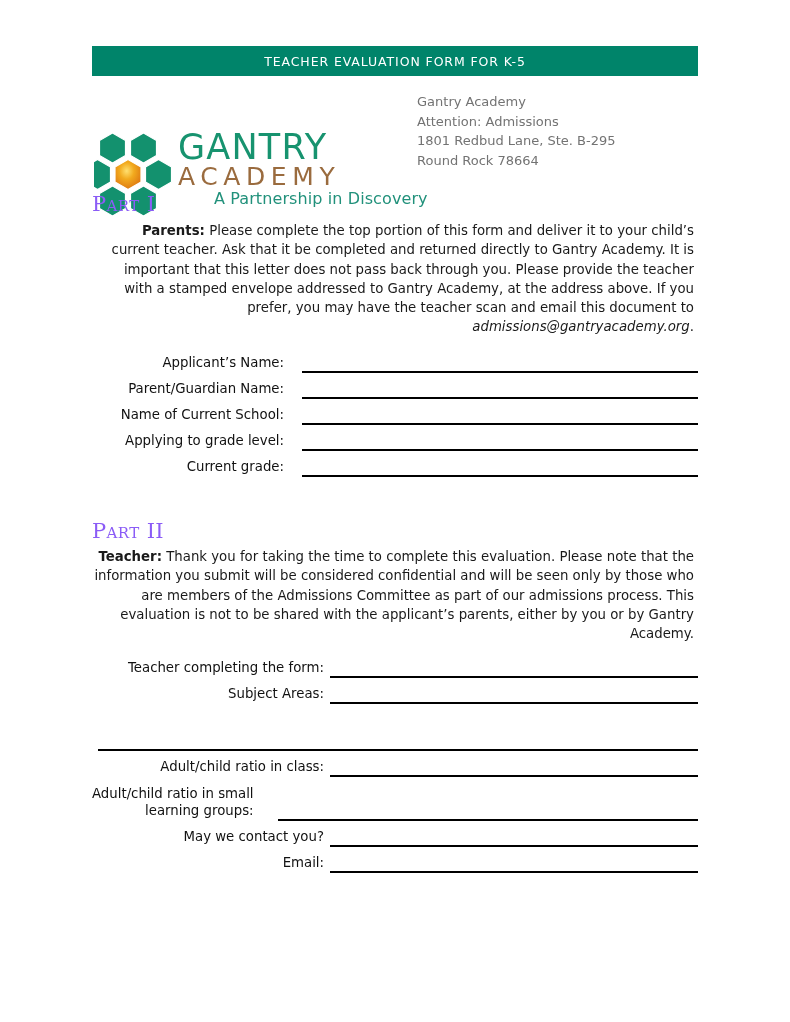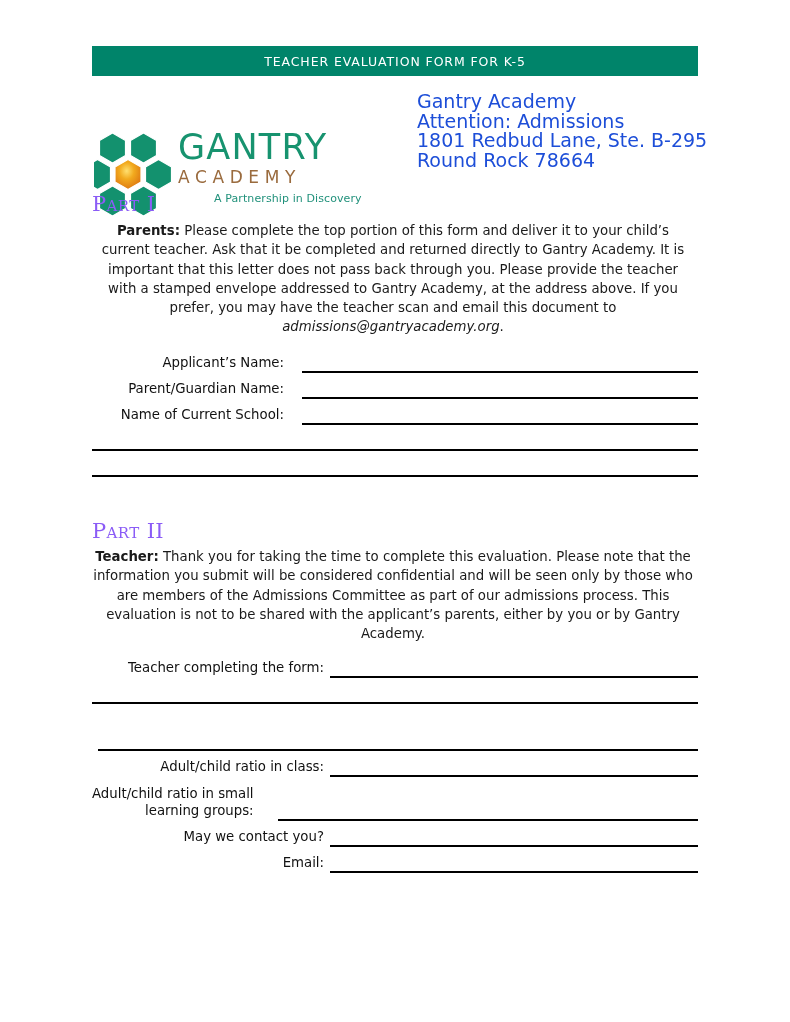--- a/index.html
+++ b/index.html
@@ -72,46 +72,46 @@
   .logo-gantry {
     font-size: 35px;
     line-height: 38px;
     letter-spacing: 1.2px;
     color: #17936F;
     font-family: "DejaVu Sans", sans-serif;
     font-weight: 400;
     white-space: nowrap;
   }
   .logo-academy {
-    font-size: 17px;
+    font-size: 25px;
     line-height: 24px;
     letter-spacing: 5.6px;
     color: #9A6B3E;
     font-weight: 400;
     white-space: nowrap;
     margin-top: -1px;
   }
   .logo-tagline {
-    font-size: 11px;
+    font-size: 16px;
     line-height: 17px;
     color: #21917B;
     letter-spacing: 0.1px;
     white-space: nowrap;
     margin-top: 1px;
     padding-left: 36px;
   }
 
   
   .address-block {
     position: absolute;
     left: 417px;
     top: 92px;
-    font-size: 19px;
+    font-size: 13px;
     line-height: 19.6px;
-    color: #1d4ed8;
+    color: #737373;
   }
   .address-line { white-space: nowrap; }
 
   
   .part-heading {
     position: absolute;
     color: #8b5cf6;
     font-size: 21px;
     line-height: 24px;
     font-variant: small-caps;
@@ -121,21 +121,21 @@
   }
 
   
   .body-para {
     position: absolute;
     left: 92px;
     width: 602px;
     font-size: 13.3px;
     line-height: 19.3px;
     color: #1a1a1a;
-    text-align: center;
+    text-align: right;
   }
   .body-para b { font-weight: bold; }
   .body-para i { font-style: italic; }
 
   
   .form-section {
     position: absolute;
     left: 92px;
     width: 606px;
   }
@@ -238,41 +238,44 @@
     </div>
     <div class="form-row p1-row">
       <span class="form-label">Parent/Guardian Name:</span>
       <span class="form-rule"></span>
     </div>
     <div class="form-row p1-row">
       <span class="form-label">Name of Current School:</span>
       <span class="form-rule"></span>
     </div>
     <div class="form-row p1-row">
-      <span class="form-rule"></span>
-    </div>
-    <div class="form-row p1-row">
+      <span class="form-label">Applying to grade level:</span>
+      <span class="form-rule"></span>
+    </div>
+    <div class="form-row p1-row">
+      <span class="form-label">Current grade:</span>
       <span class="form-rule"></span>
     </div>
   </div>
 
   <div class="part-heading" style="left:92px; top:519px;">
     <span>Part II</span>
   </div>
 
   <div class="body-para" style="top:547px;">
     <b>Teacher:</b><span> Thank you for taking the time to complete this evaluation. Please note that the information you submit will be considered confidential and will be seen only by those who are members of the Admissions Committee as part of our admissions process. This evaluation is not to be shared with the applicant’s parents, either by you or by Gantry Academy.</span>
   </div>
 
   <div class="form-section" style="top:652px;">
     <div class="form-row p2-row">
       <span class="form-label">Teacher completing the form:</span>
       <span class="form-rule"></span>
     </div>
     <div class="form-row p2-row">
+      <span class="form-label">Subject Areas:</span>
       <span class="form-rule"></span>
     </div>
     <div class="form-row p2-row-blank">
       <span class="form-label"></span>
       <span class="form-rule"></span>
     </div>
     <div class="form-row p2-row">
       <span class="form-label">Adult/child ratio in class:</span>
       <span class="form-rule"></span>
     </div>

